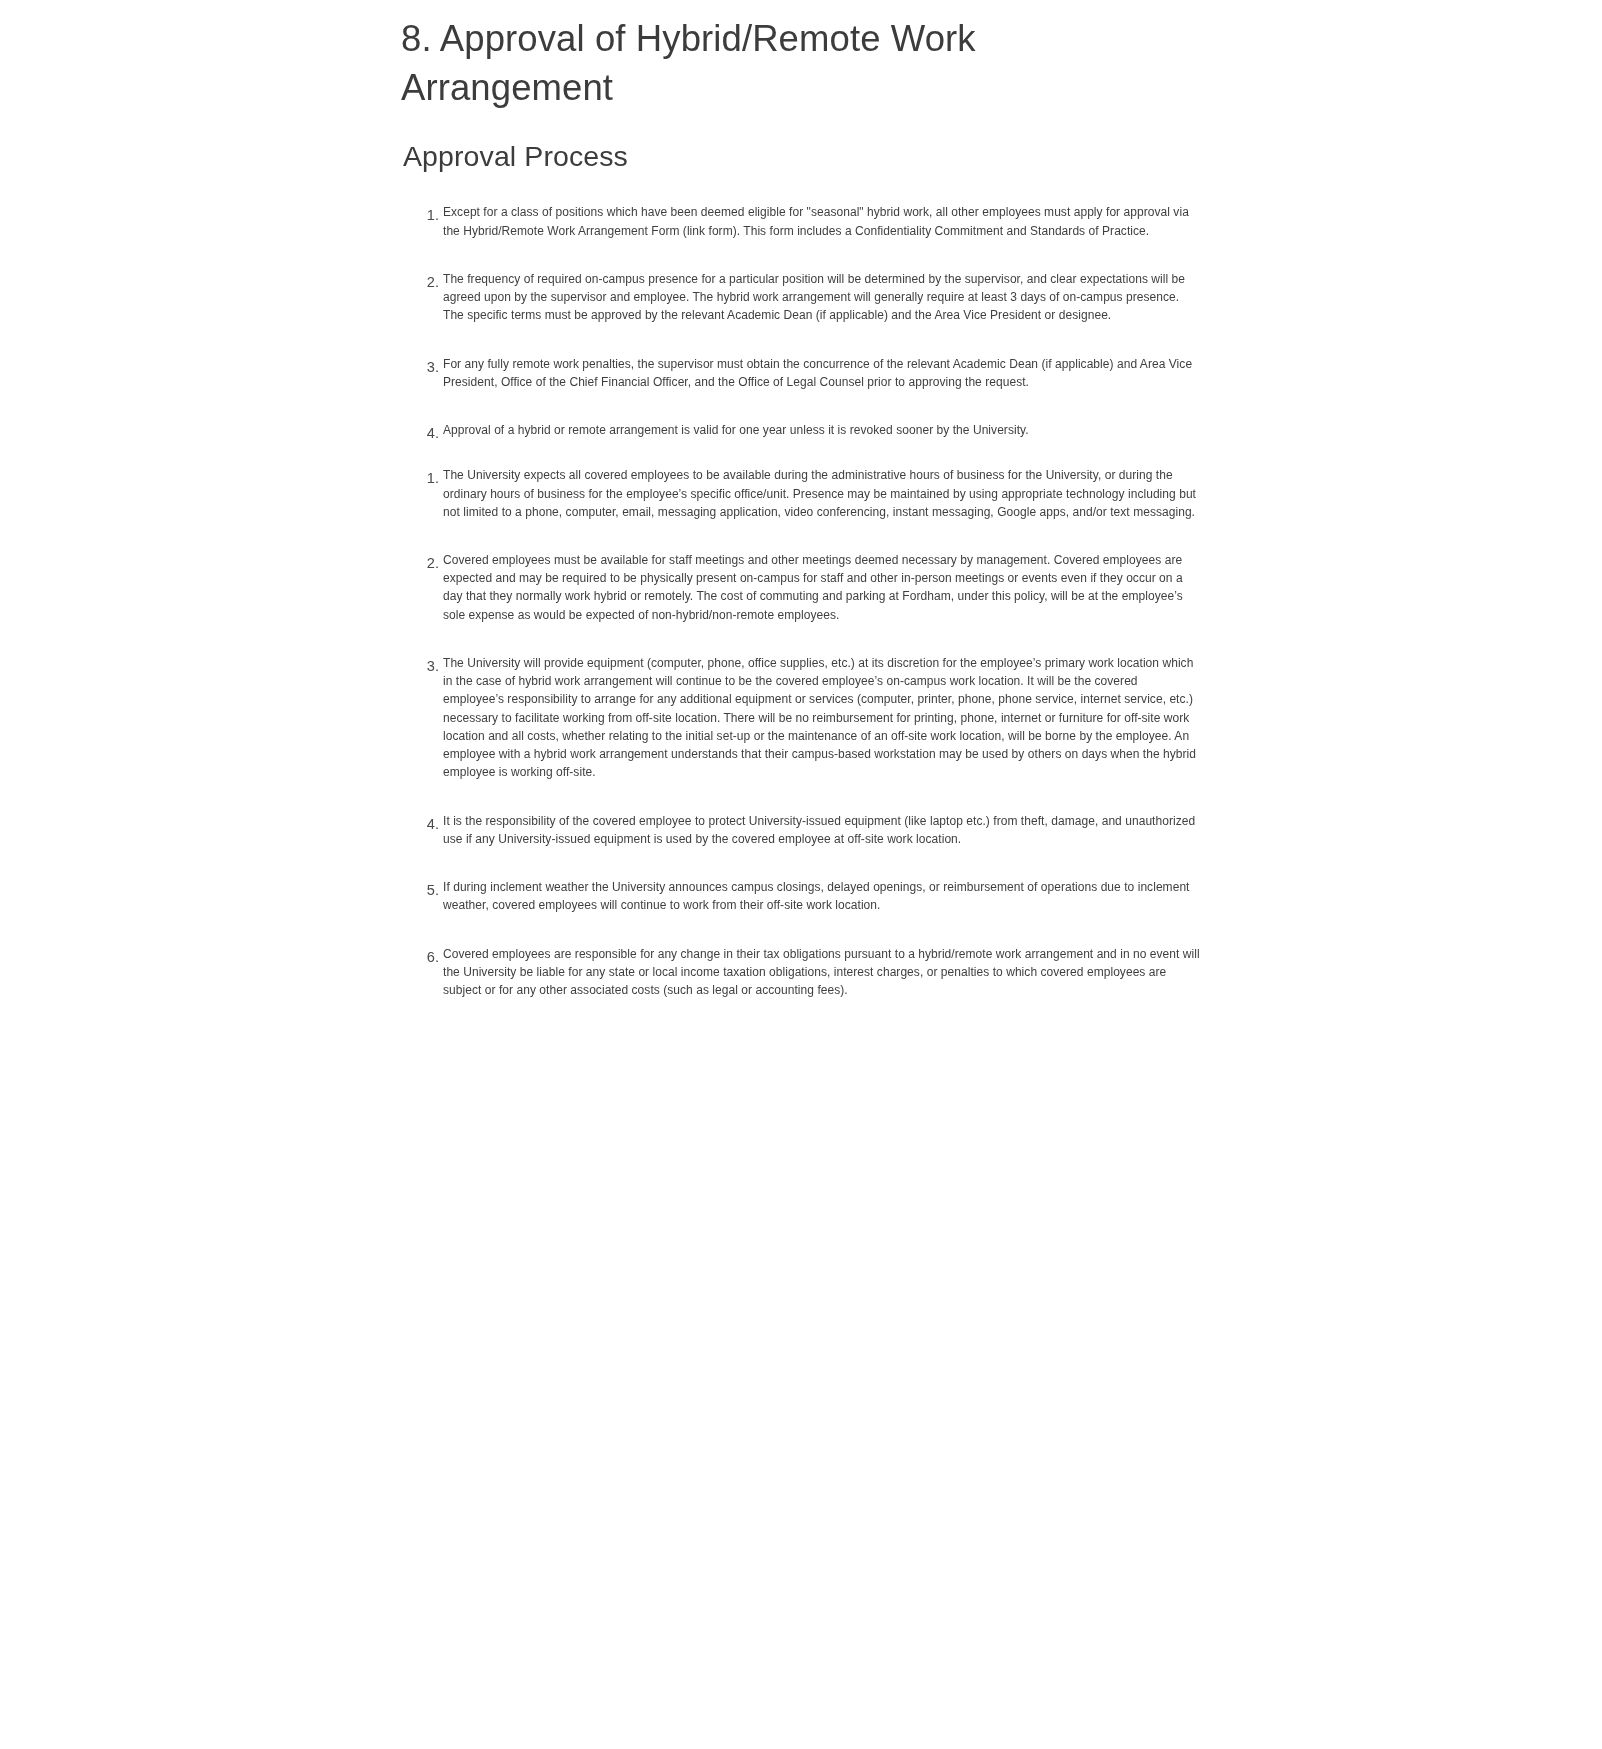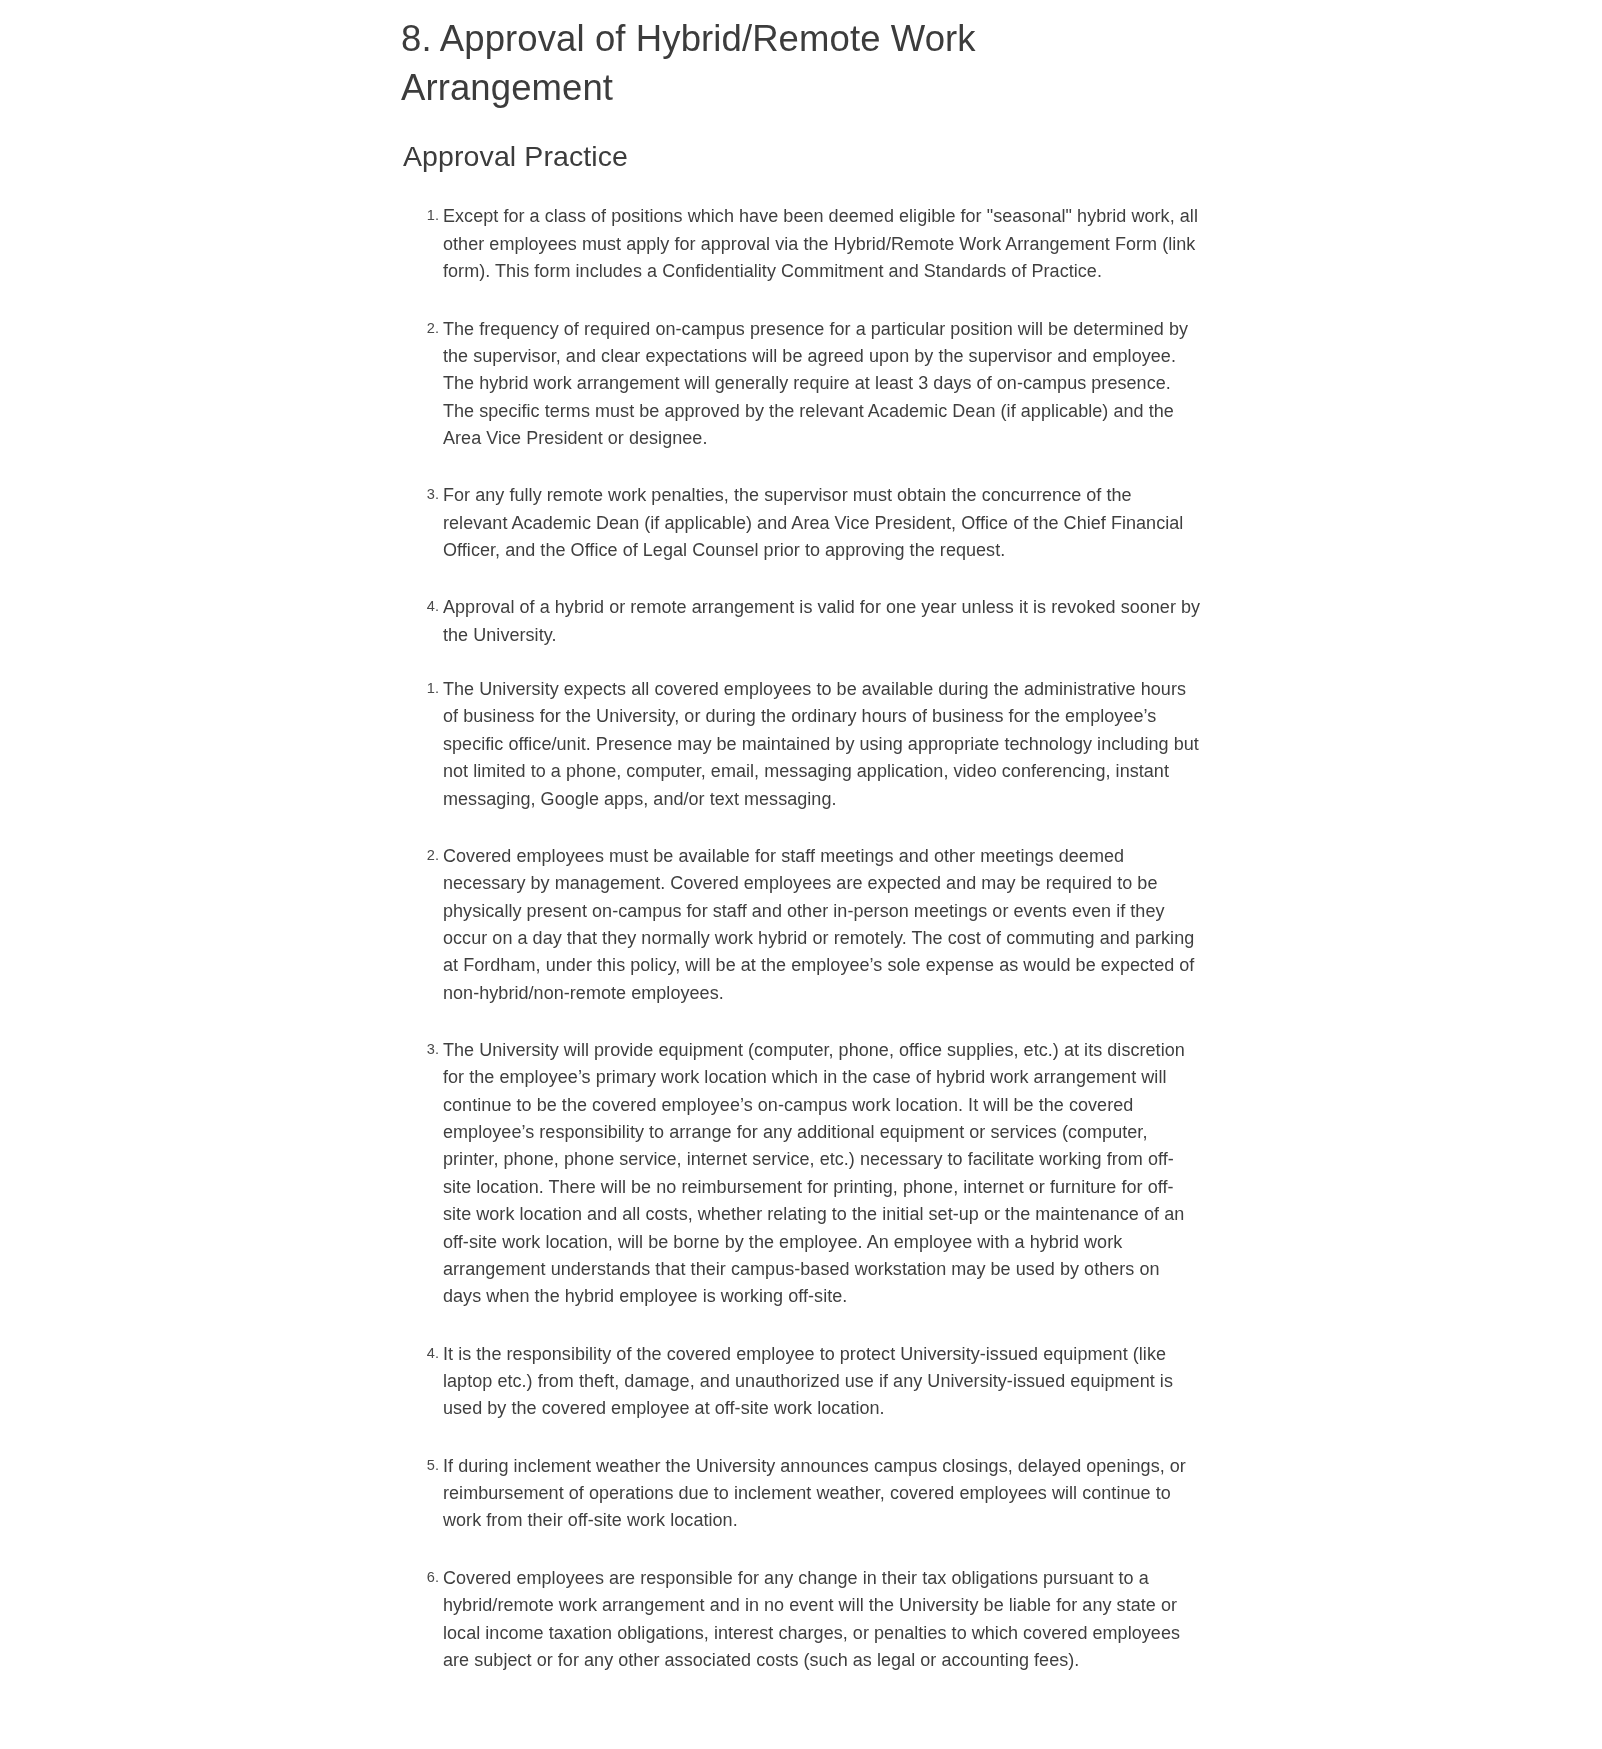--- a/index.html
+++ b/index.html
@@ -66,21 +66,21 @@
     margin: 0;
     padding: 0;
     counter-reset: policy-item;
   }
 
   ol.policy-list > li {
     counter-increment: policy-item;
     position: relative;
     padding-left: 42px;
     margin-top: 30px;
-    font-size: 18px;
+    font-size: 12px;
     line-height: 1.52;
     color: #3f3f3f;
     letter-spacing: 0.05px;
     text-align: left;
   }
 
   ol.policy-list > li:first-child {
     margin-top: 27px;
   }
 
@@ -107,21 +107,21 @@
 </style>
 </head>
 <body>
 
 <div class="page">
   <div class="content">
 
     <section>
       <h1 class="section-title">8. Approval of Hybrid/Remote Work Arrangement</h1>
 
-      <h2 class="sub-title">Approval Practice</h2>
+      <h2 class="sub-title">Approval Process</h2>
 
       <ol class="policy-list list-block-7">
         <li>Except for a class of positions which have been deemed eligible for "seasonal" hybrid work, all other employees must apply for approval via the Hybrid/Remote Work Arrangement Form (link form). This form includes a Confidentiality Commitment and Standards of Practice.</li>
         <li>The frequency of required on-campus presence for a particular position will be determined by the supervisor, and clear expectations will be agreed upon by the supervisor and employee. The hybrid work arrangement will generally require at least 3 days of on-campus presence. The specific terms must be approved by the relevant Academic Dean (if applicable) and the Area Vice President or designee.</li>
         <li>For any fully remote work penalties, the supervisor must obtain the concurrence of the relevant Academic Dean (if applicable) and Area Vice President, Office of the Chief Financial Officer, and the Office of Legal Counsel prior to approving the request.</li>
         <li>Approval of a hybrid or remote arrangement is valid for one year unless it is revoked sooner by the University.</li>
       </ol>
     </section>
 
     <section>

